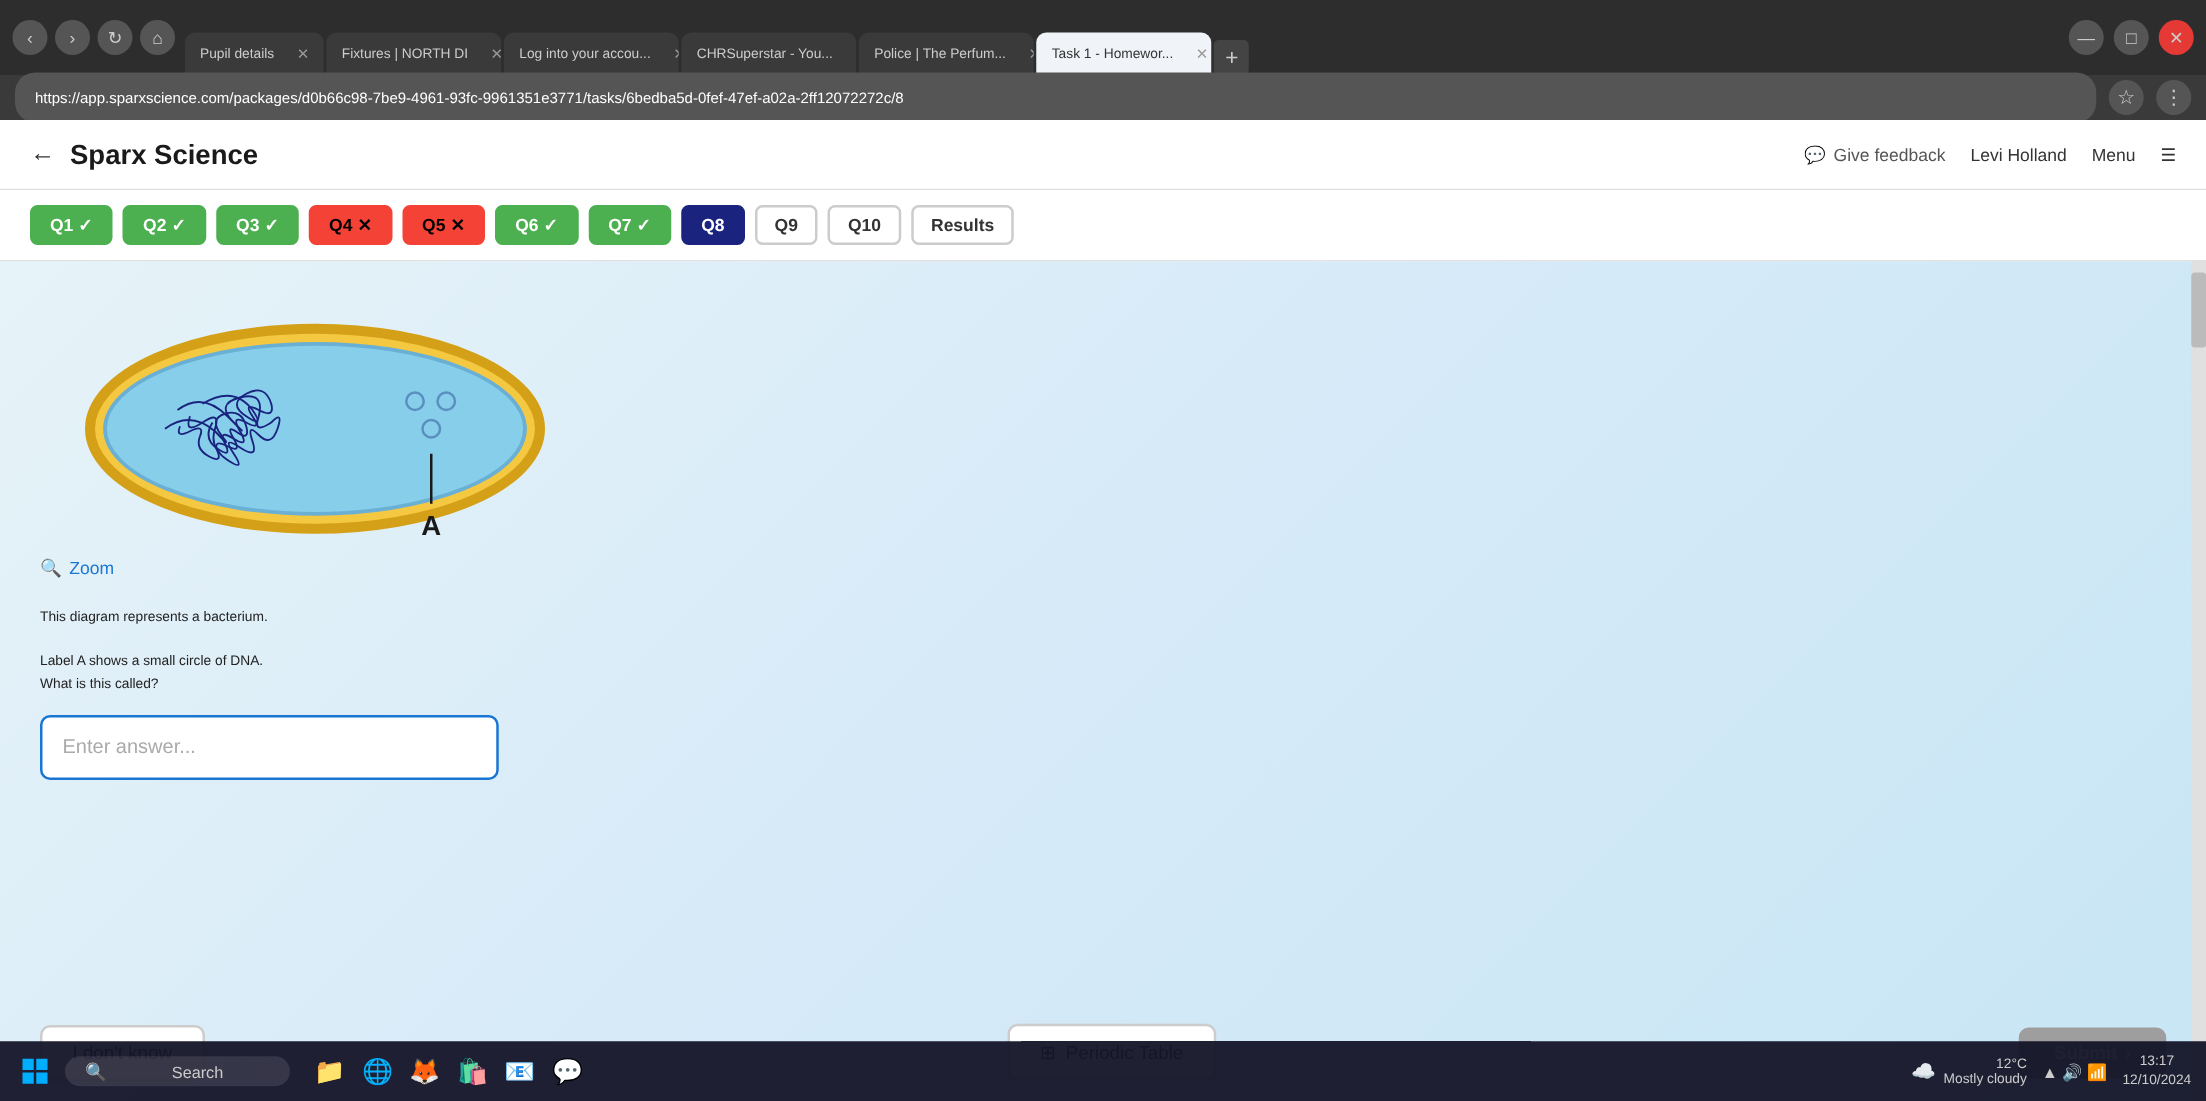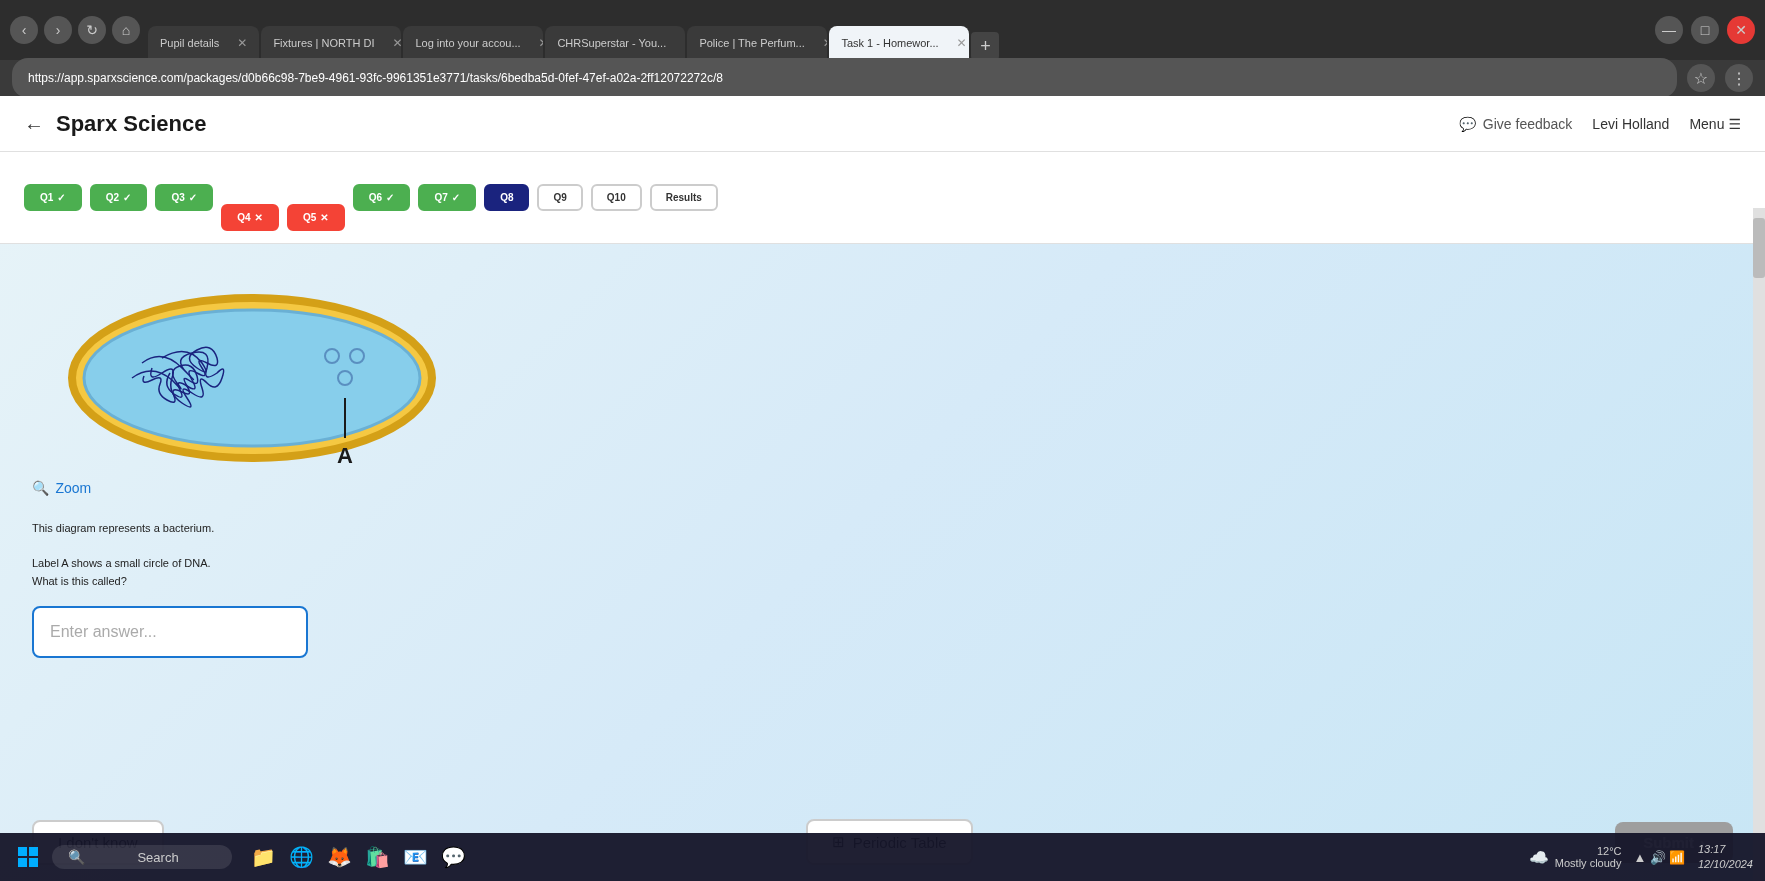--- a/index.html
+++ b/index.html
@@ -158,54 +158,53 @@
       font-weight: 500;
     }
     .menu-btn {
       background: none;
       border: none;
       cursor: pointer;
       font-size: 14px;
       color: #333;
       display: flex;
       align-items: center;
-      gap: 4px;
+      gap: 20px;
     }
 
     
     .question-tabs {
       background: #fff;
       padding: 12px 24px;
       display: flex;
       align-items: center;
       gap: 8px;
       border-bottom: 1px solid #e0e0e0;
       flex-shrink: 0;
     }
     .q-tab {
       padding: 6px 14px;
       border-radius: 6px;
-      font-size: 10px;
+      font-size: 14px;
       font-weight: 600;
       cursor: pointer;
       border: 2px solid transparent;
       display: flex;
       align-items: center;
       gap: 4px;
     }
     .q-tab.correct {
       background: #4caf50;
       color: #fff;
       border-color: #4caf50;
     }
     .q-tab.wrong {
       background: #f44336;
-      color: #ffffff;
+      color: #000000;
       border-color: #f44336;
-      margin-top: 40px;
     }
     .q-tab.active {
       background: #1a237e;
       color: #fff;
       border-color: #1a237e;
     }
     .q-tab.inactive {
       background: #fff;
       color: #333;
       border: 2px solid #ccc;
@@ -245,21 +244,21 @@
     
     .question-text {
       margin: 24px 0 16px;
       color: #222;
       font-size: 11px;
       line-height: 1.6;
     }
 
     
     .answer-input {
-      width: 276px;
+      width: 367px;
       height: 52px;
       border: 2px solid #1976d2;
       border-radius: 8px;
       padding: 12px 16px;
       font-size: 16px;
       outline: none;
       background: #fff;
       color: #333;
       display: block;
       margin-bottom: 32px;
@@ -389,23 +388,22 @@
     }
     .taskbar-right {
       margin-left: auto;
       display: flex;
       align-items: center;
       gap: 12px;
     }
     .taskbar-time {
       color: #ccc;
       font-size: 11px;
-      text-align: left;
+      text-align: center;
       line-height: 1.4;
-      font-style: italic;
     }
     .taskbar-weather {
       color: #ccc;
       font-size: 11px;
       text-align: right;
     }
   </style>
 </head>
 <body>
 

